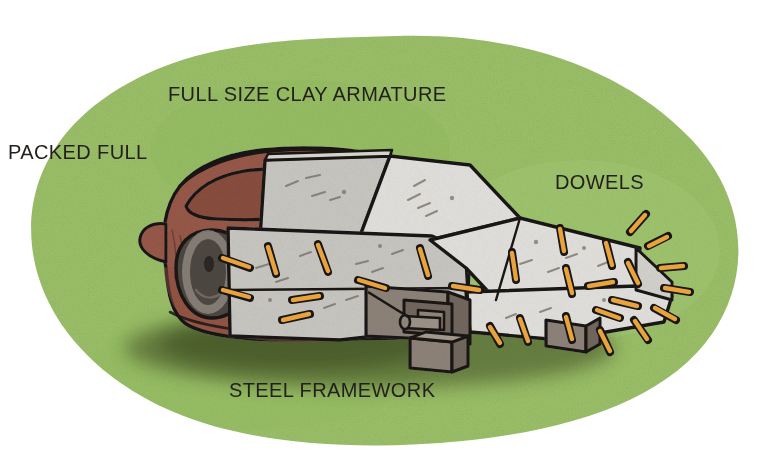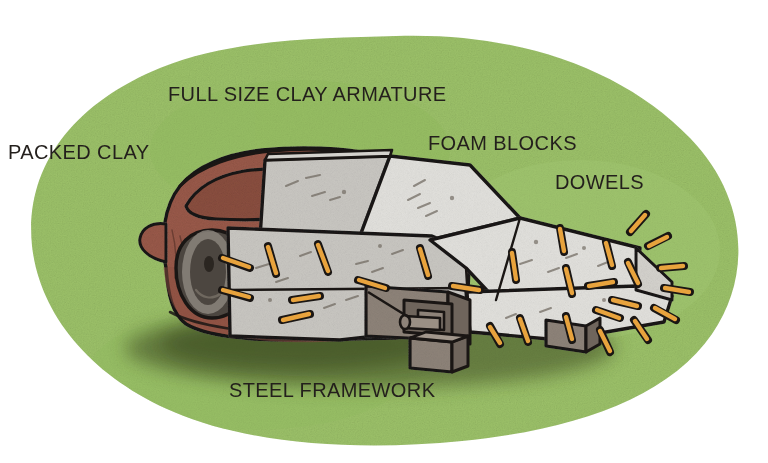--- a/index.html
+++ b/index.html
@@ -339,18 +339,17 @@
       <line x1="490" y1="327" x2="500" y2="343" stroke-width="4.4" stroke="#e8a33d"></line>
       <line x1="628" y1="262" x2="638" y2="284" stroke-width="8" stroke="#1a1614"></line>
       <line x1="628" y1="263" x2="638" y2="283" stroke-width="4.4" stroke="#e8a33d"></line>
       <line x1="588" y1="286" x2="614" y2="282" stroke-width="8" stroke="#1a1614"></line>
       <line x1="589" y1="286" x2="613" y2="282" stroke-width="4.4" stroke="#e8a33d"></line>
     </g>
 
   </svg>
 
   <div class="lbl lbl-fsca">FULL SIZE CLAY ARMATURE</div>
-  <div class="lbl lbl-pc">PACKED CLAY</div>
-  <div class="lbl lbl-fb">FOAM BLOCKS</div>
+  <div class="lbl lbl-pc">PACKED FULL</div>
   <div class="lbl lbl-sf">STEEL FRAMEWORK</div>
   <div class="lbl lbl-dw">DOWELS</div>
 
 </div>
 
 </body></html>

